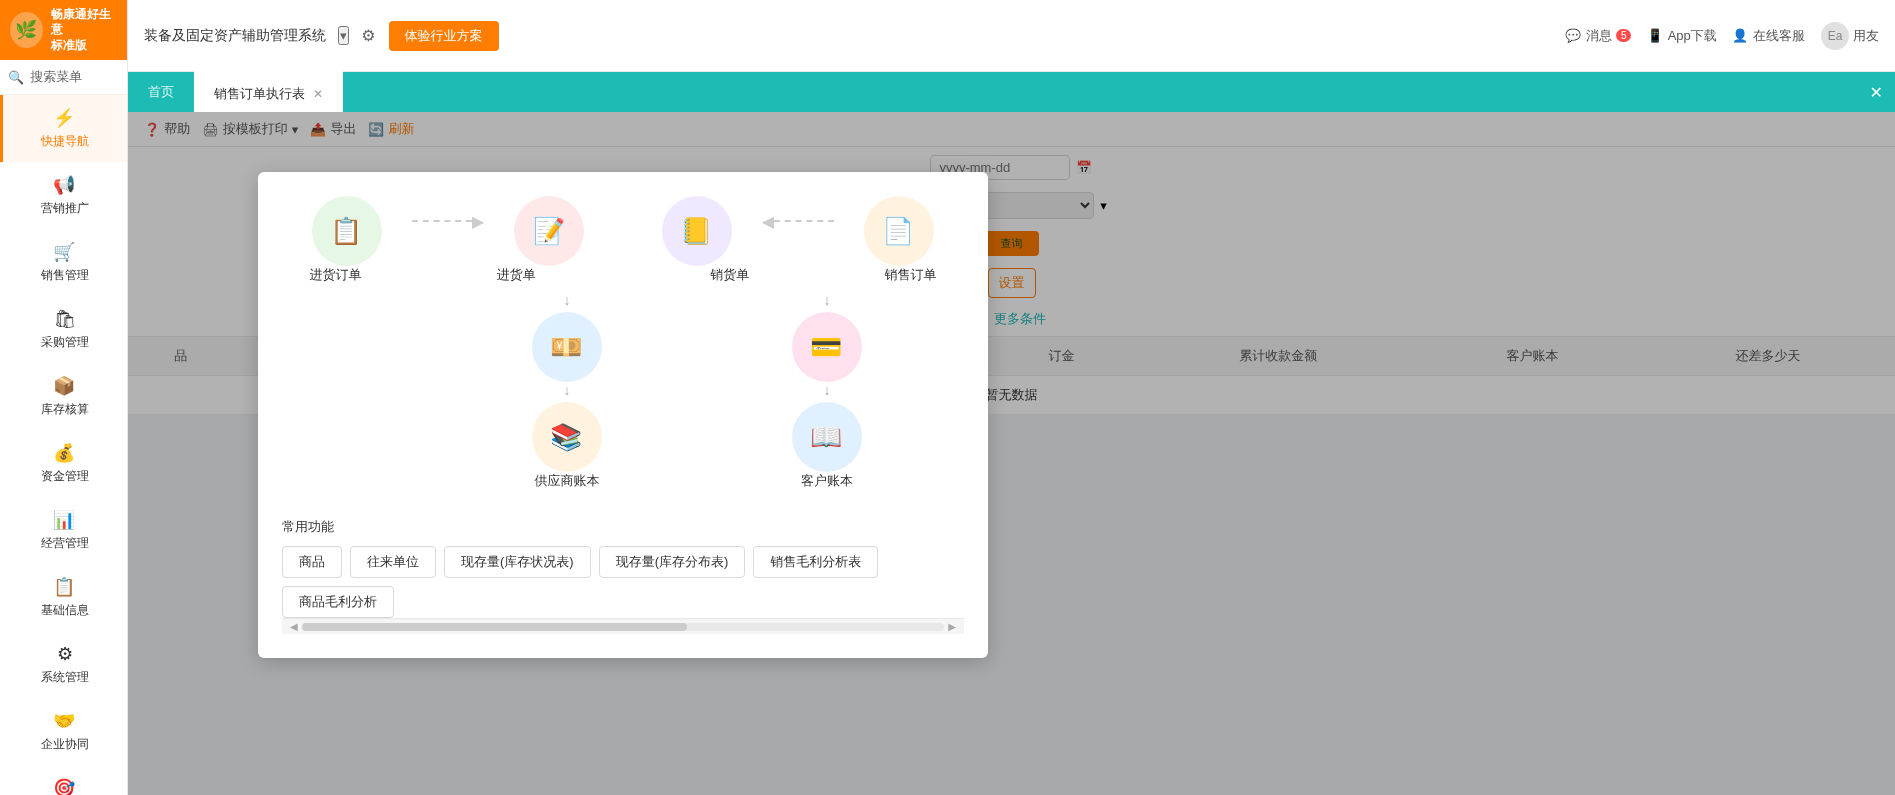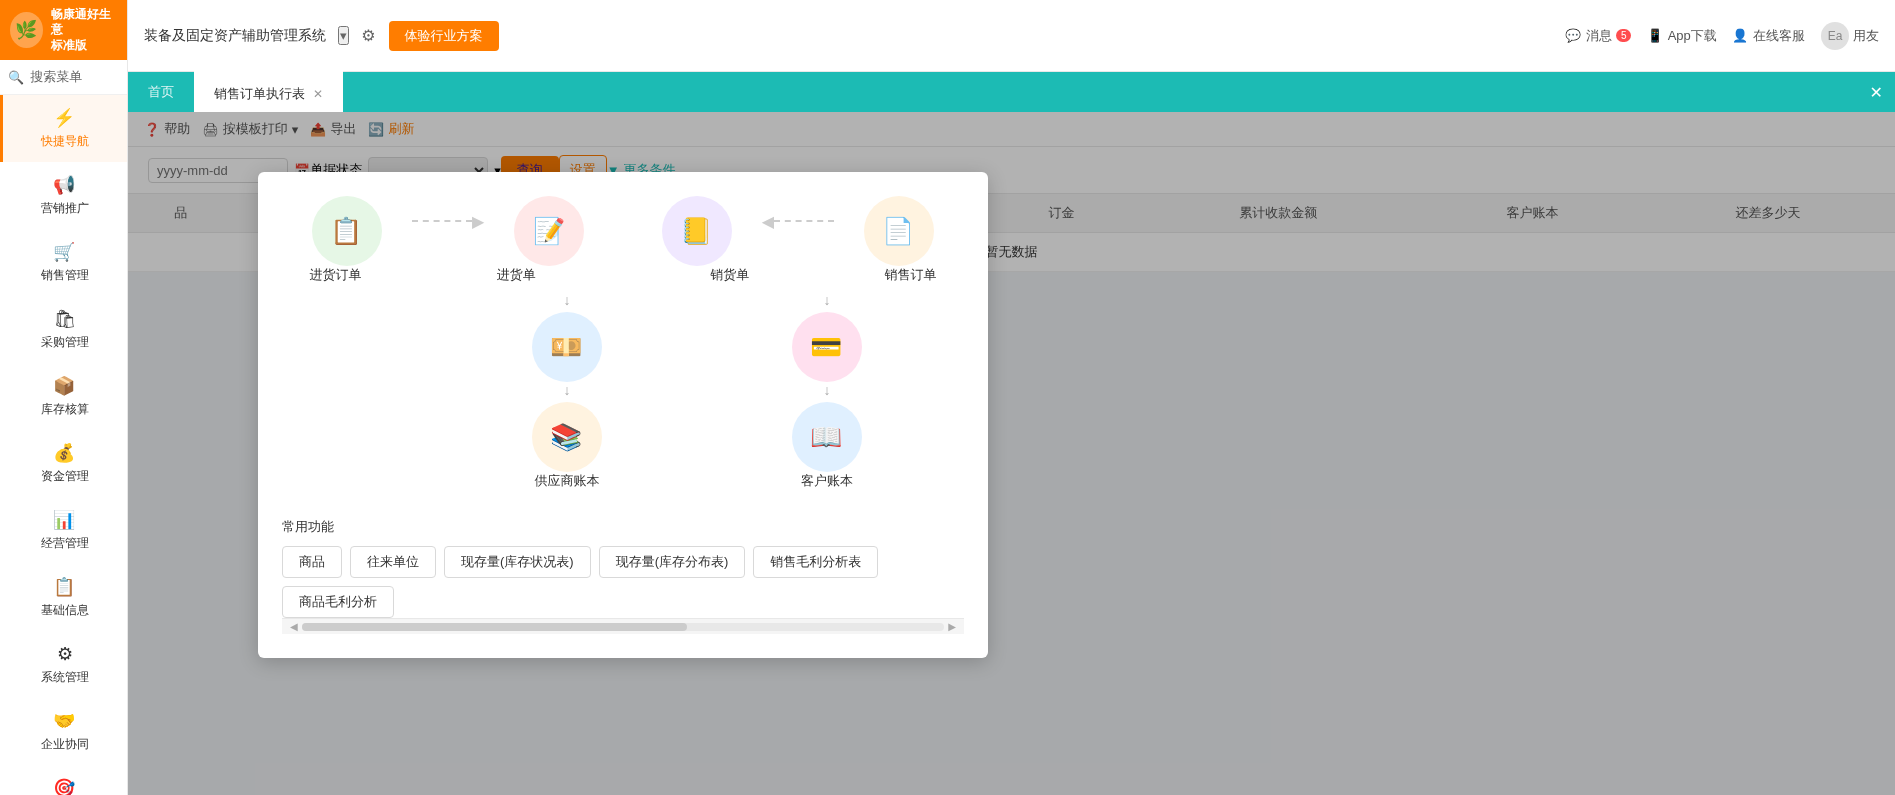--- a/index.html
+++ b/index.html
@@ -45,25 +45,25 @@
 
     
     .content-area { flex: 1; background: #f0f2f5; position: relative; overflow: hidden; }
 
     
     .content-toolbar { background: white; padding: 8px 16px; display: flex; align-items: center; gap: 12px; border-bottom: 1px solid #e8e8e8; }
     .toolbar-action { display: flex; align-items: center; gap: 4px; color: #555; cursor: pointer; font-size: 13px; }
     .toolbar-action.orange { color: #ff7d00; }
 
     
-    .filter-bar { background: white; padding: 8px 20px; display: flex; align-items: center; gap: 0; border-bottom: 1px solid #e8e8e8; flex-wrap: wrap; }
+    .filter-bar { background: white; padding: 8px 28px; display: flex; align-items: center; gap: 12px; border-bottom: 1px solid #e8e8e8; flex-wrap: wrap; flex-direction: column; }
     .filter-item { display: flex; align-items: center; gap: 6px; }
     .filter-input { border: 1px solid #d9d9d9; border-radius: 4px; padding: 4px 8px; font-size: 13px; color: #999; width: 140px; }
     .filter-select { border: 1px solid #d9d9d9; border-radius: 4px; padding: 4px 8px; font-size: 13px; color: #333; width: 120px; }
-    .query-btn { background: #ff7d00; color: #4c1d95; border: none; border-radius: 4px; padding: 5px 16px; cursor: pointer; font-size: 13px; }
+    .query-btn { background: #ff7d00; color: #14532d; border: none; border-radius: 4px; padding: 5px 16px; cursor: pointer; font-size: 11px; }
     .setting-btn { background: white; color: #ff7d00; border: 1px solid #ff7d00; border-radius: 4px; padding: 5px 10px; cursor: pointer; font-size: 13px; }
     .more-conditions { color: #1cbbb4; cursor: pointer; font-size: 13px; display: flex; align-items: center; gap: 4px; }
 
     
     .table-wrapper { background: white; margin: 0; overflow: auto; }
     .data-table { width: 100%; border-collapse: collapse; font-size: 13px; }
     .data-table th { background: #f5f5f5; padding: 10px 12px; text-align: center; border-bottom: 1px solid #e8e8e8; color: #555; font-weight: normal; white-space: nowrap; }
     .data-table td { padding: 10px 12px; text-align: center; border-bottom: 1px solid #f0f0f0; color: #333; }
     .empty-msg { text-align: center; padding: 60px; color: #999; font-size: 13px; }
 

